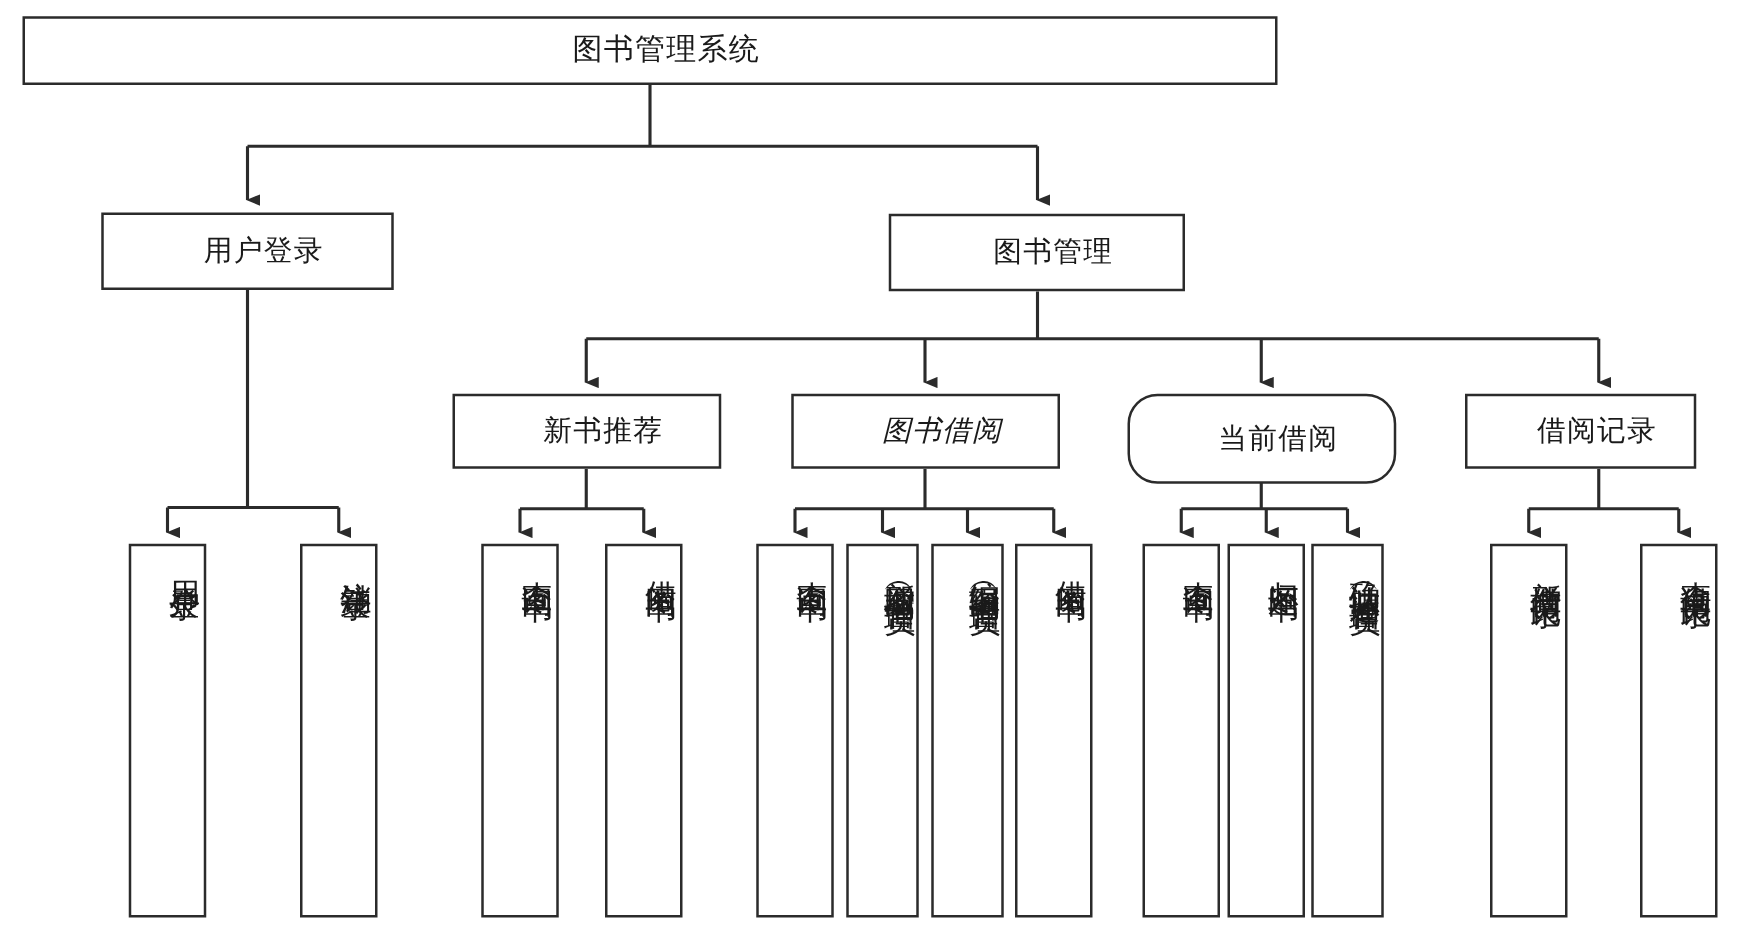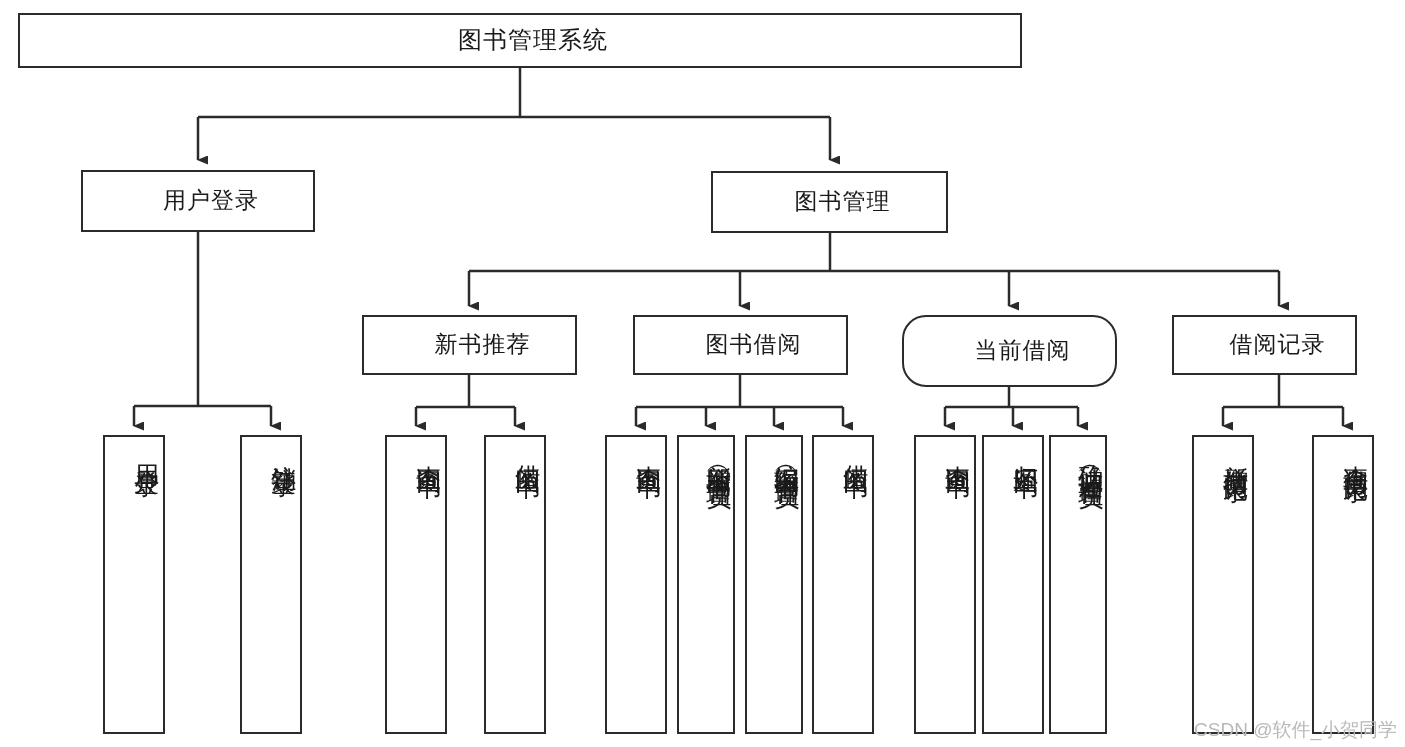--- a/index.html
+++ b/index.html
@@ -132,21 +132,21 @@
   <div class="node horizontal" style="left:81px; top:170px; width:234px; height:62px;">
     <span class="label">用户登录</span>
   </div>
   <div class="node horizontal" style="left:711px; top:171px; width:237px; height:62px;">
     <span class="label">图书管理</span>
   </div>
 
   <div class="node horizontal" style="left:362px; top:315px; width:215px; height:60px;">
     <span class="label">新书推荐</span>
   </div>
-  <div class="node horizontal" style="left:633px; top:315px; width:215px; height:60px;">
+  <div class="node horizontal" style="left:633px; top:315px; width:215px; height:60px;font-style:italic;">
     <span class="label">图书借阅</span>
   </div>
   <div class="node horizontal" style="left:902px; top:315px; width:215px; height:72px;border-radius:24px;">
     <span class="label">当前借阅</span>
   </div>
   <div class="node horizontal" style="left:1172px; top:315px; width:185px; height:60px;">
     <span class="label">借阅记录</span>
   </div>
 
   <div class="node vertical" style="left:103px; top:435px; width:62px; height:299px;">
@@ -182,15 +182,14 @@
   <div class="node vertical" style="left:1049px; top:435px; width:58px; height:299px;">
     <span class="label">确认归还（管理员）</span>
   </div>
   <div class="node vertical" style="left:1192px; top:435px; width:62px; height:299px;">
     <span class="label">新增借阅记录</span>
   </div>
   <div class="node vertical" style="left:1312px; top:435px; width:62px; height:299px;">
     <span class="label">查询借阅记录</span>
   </div>
 
-  <div class="watermark">CSDN @软件_小贺同学</div>
 
 </div>
 
 </body></html>

